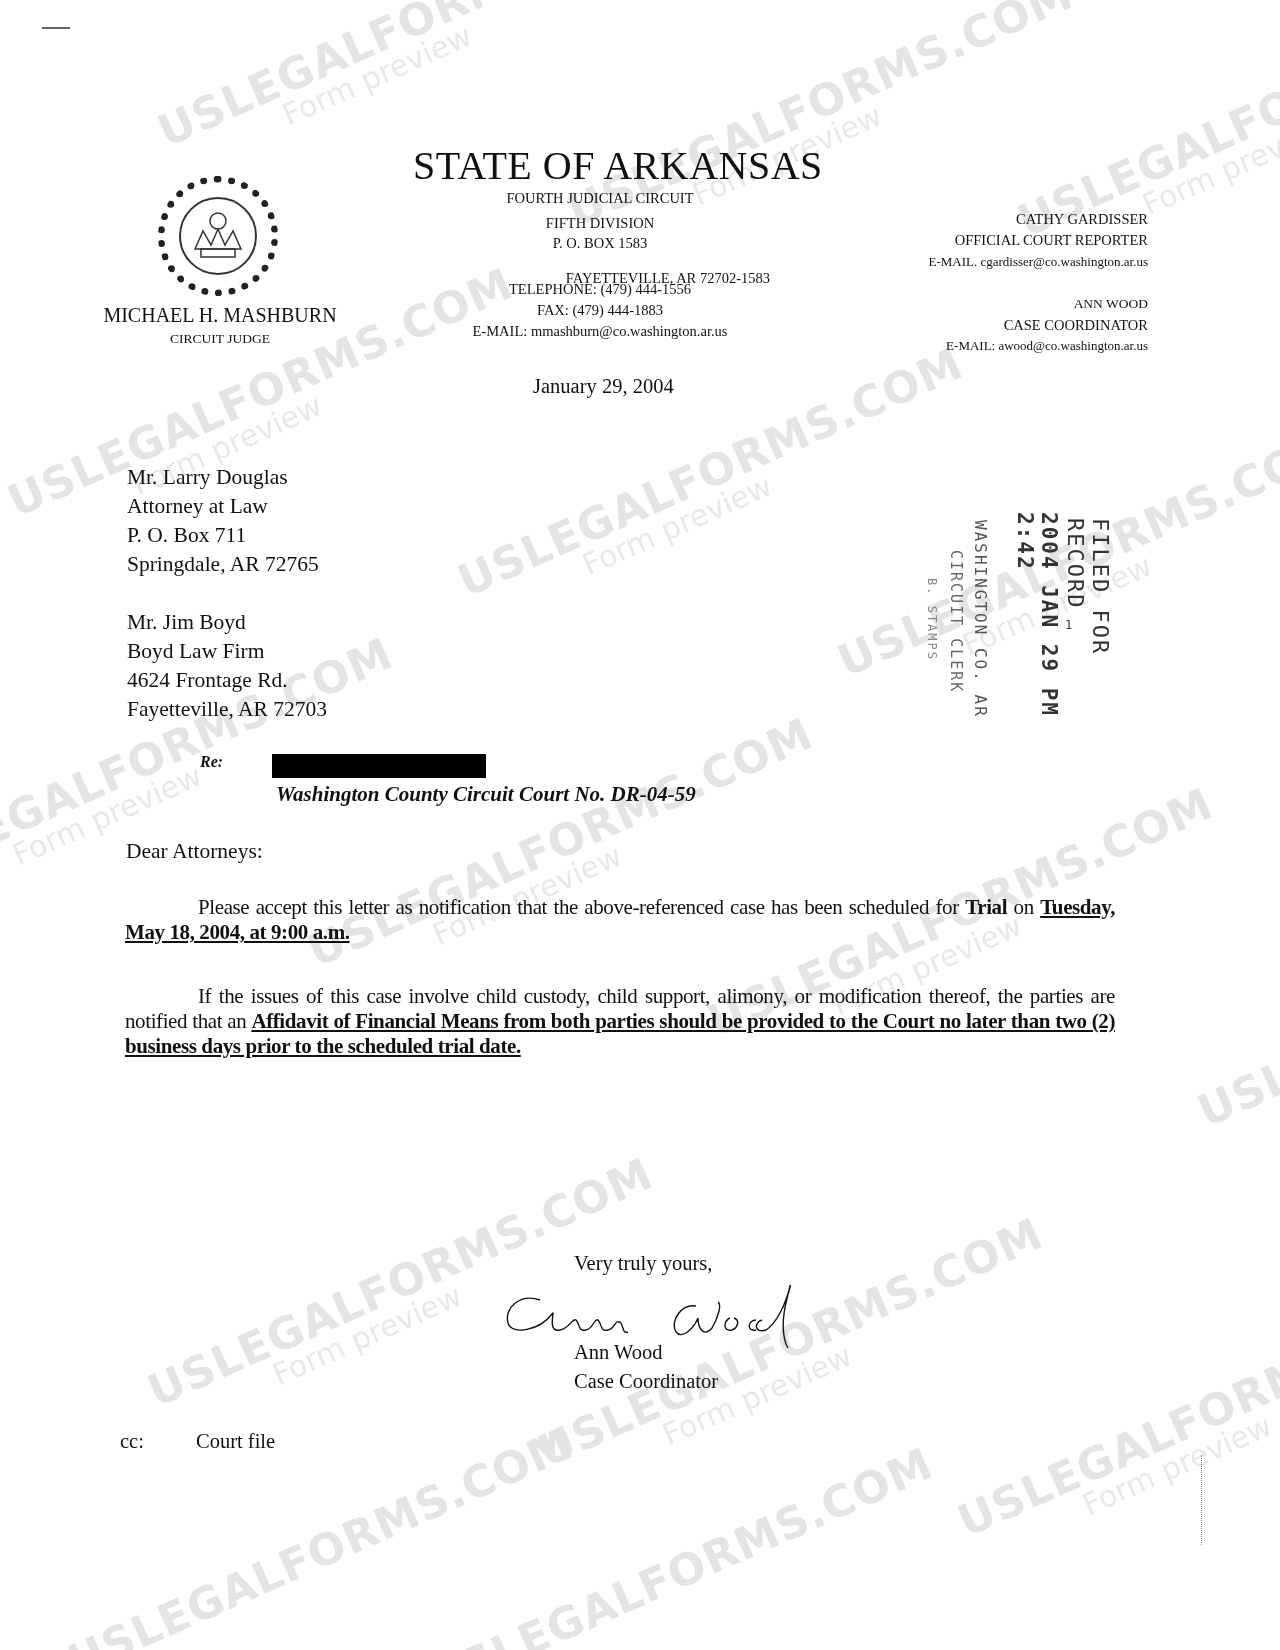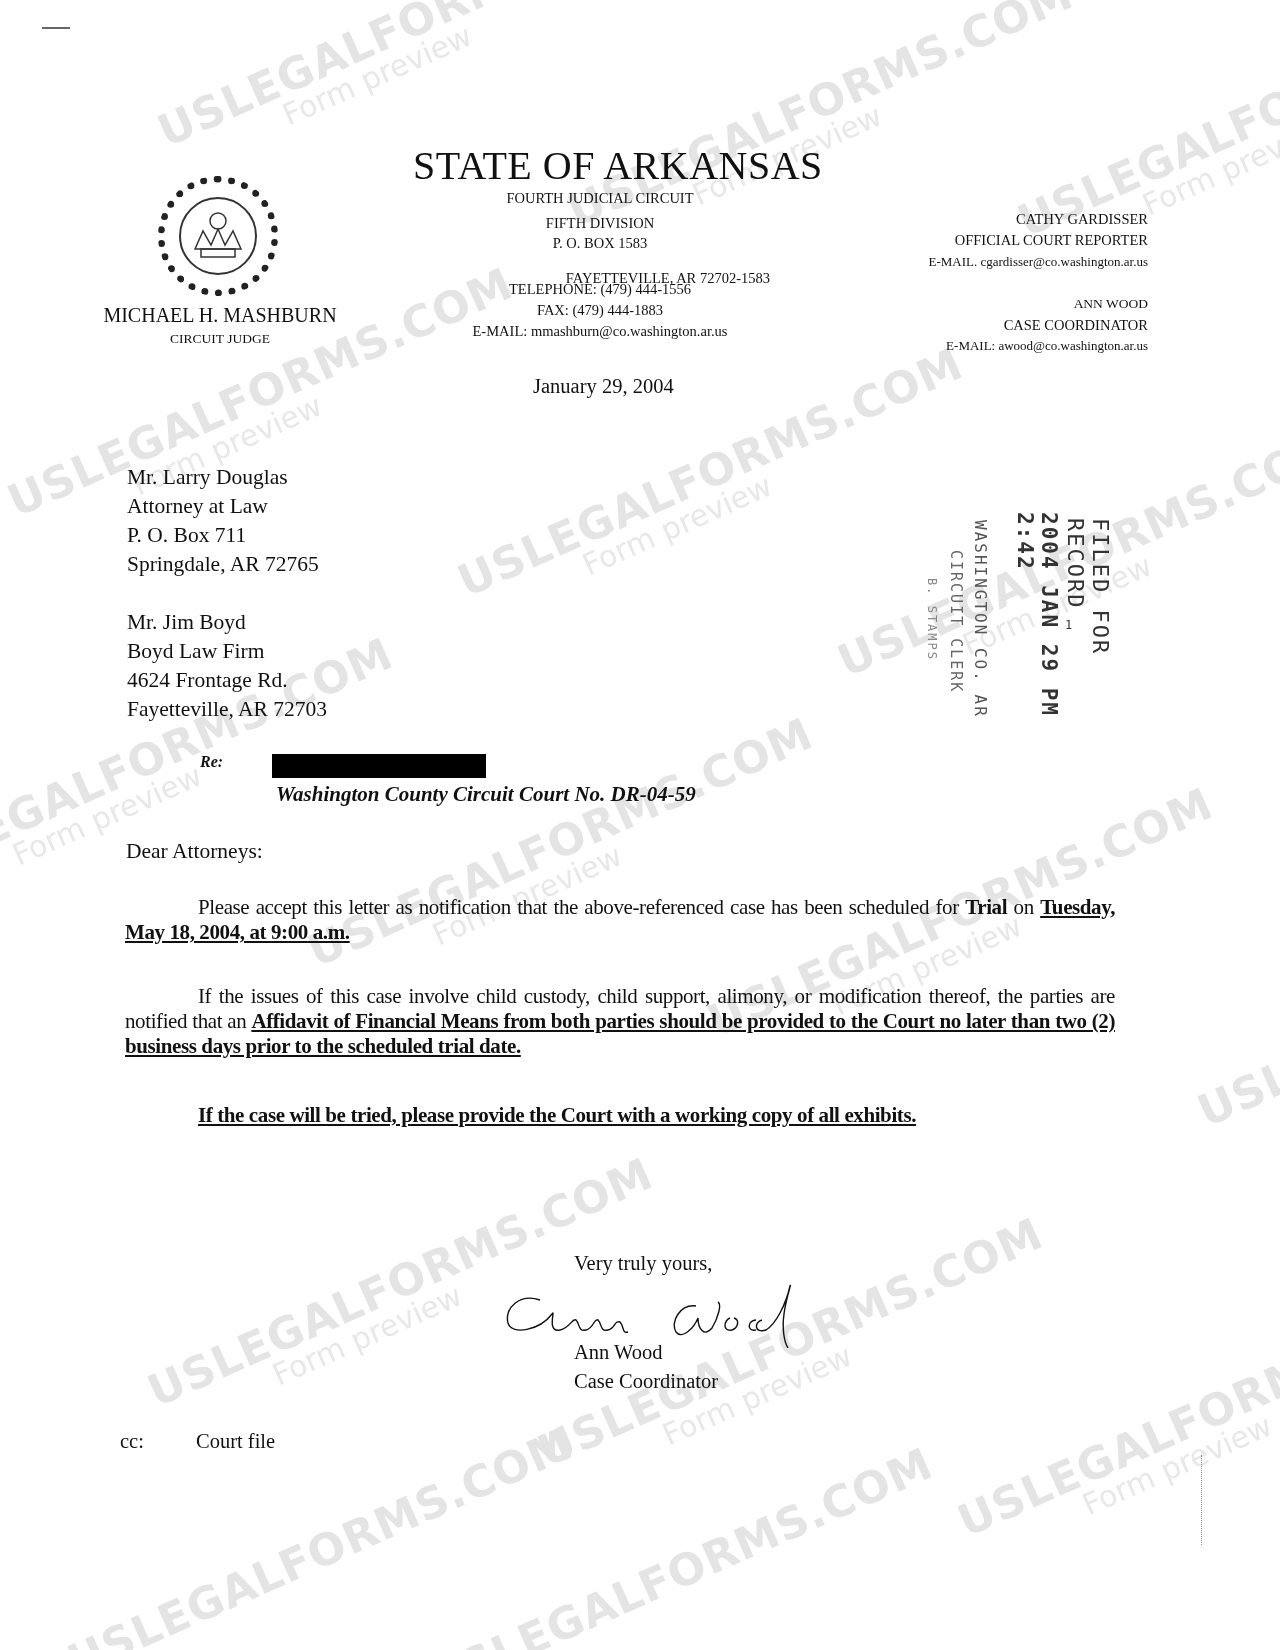--- a/index.html
+++ b/index.html
@@ -148,21 +148,20 @@
   <div class="abs" style="left:200px;top:753px;font-size:16px;font-weight:bold;font-style:italic;">Re:</div>
   <div class="redact"></div>
   <div class="abs" style="left:276px;top:782px;font-size:21px;font-weight:bold;font-style:italic;">Washington County Circuit Court No. DR-04-59</div>
 
   <div class="abs body-text" style="left:126px;top:839px;">Dear Attorneys:</div>
 
   <div class="abs para narrow" style="left:125px;top:895px;white-space:normal;text-indent:73px;"><span>Please accept this letter as notification that the above-referenced case has been scheduled for </span><b>Trial</b><span> on </span><u class="bu">Tuesday, May 18, 2004, at 9:00 a.m.</u></div>
 
   <div class="abs para narrow" style="left:125px;top:984px;white-space:normal;text-indent:73px;"><span>If the issues of this case involve child custody, child support, alimony, or modification thereof, the parties are notified that an </span><u class="bu">Affidavit of Financial Means from both parties should be provided to the Court no later than two (2) business days prior to the scheduled trial date.</u></div>
 
-  <div class="abs para narrow" style="left:198px;top:1103px;width:920px;"><u class="bu">If the case will be tried, please provide the Court with a working copy of all exhibits.</u></div>
 
 
   <div class="abs body-text" style="left:574px;top:1252px;font-size:20.5px;">Very truly yours,</div>
   <svg class="abs" style="left:500px;top:1278px;" width="360" height="70" viewBox="0 0 360 70">
     <path d="M40 22 C 20 15, 4 30, 8 45 C 12 58, 40 52, 52 36 C 56 30, 46 55, 60 52 C 70 50, 72 40, 76 42 C 80 46, 78 54, 86 52 C 94 50, 94 40, 98 42 C 102 46, 100 54, 108 52 C 116 50, 114 42, 120 44 C 124 48, 122 56, 128 54" fill="none" stroke="#111" stroke-width="1.4"></path>
     <path d="M196 28 C 180 26, 170 44, 176 54 C 182 62, 194 50, 198 40 C 198 50, 204 60, 212 50 C 218 40, 222 26, 218 24 M 230 40 C 224 42, 222 54, 232 52 C 238 50, 240 42, 234 40 M 256 42 C 248 42, 246 54, 256 52 M 262 42 C 254 44, 254 56, 266 52 C 276 46, 286 26, 290 8 C 292 4, 286 20, 284 36 C 282 50, 284 64, 288 70" fill="none" stroke="#111" stroke-width="1.4"></path>
   </svg>
   <div class="abs body-text" style="left:574px;top:1341px;font-size:20.5px;">Ann Wood</div>
   <div class="abs body-text" style="left:574px;top:1370px;font-size:20.5px;">Case Coordinator</div>
 

